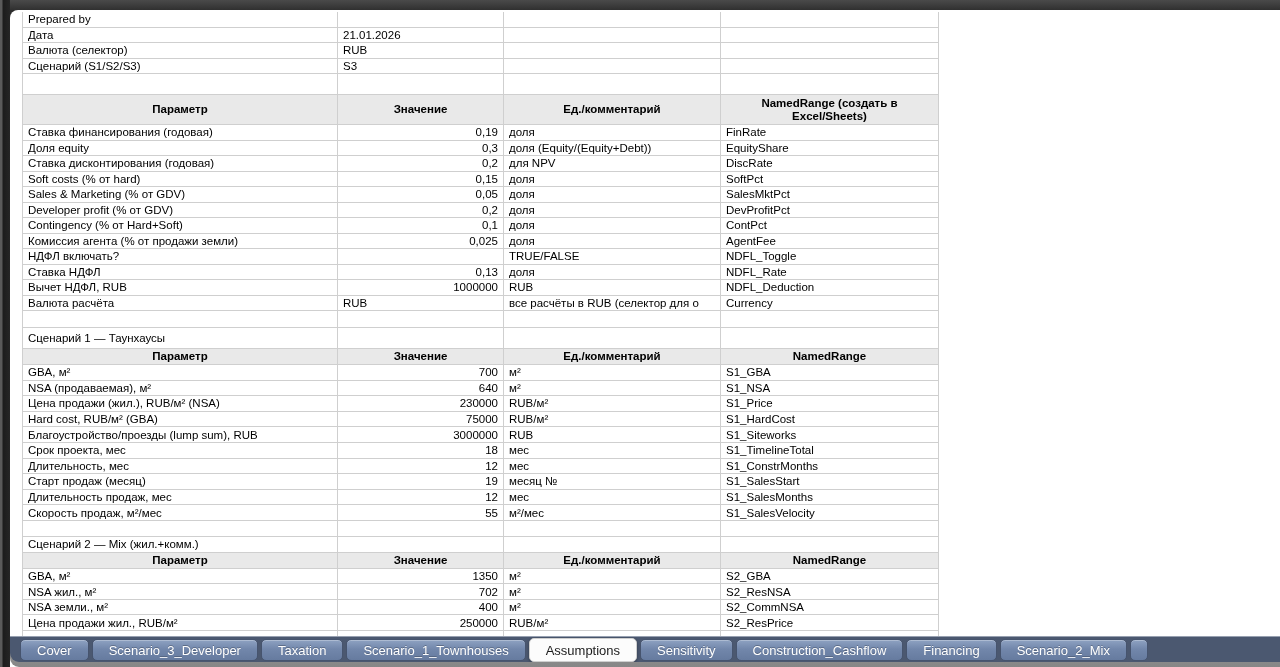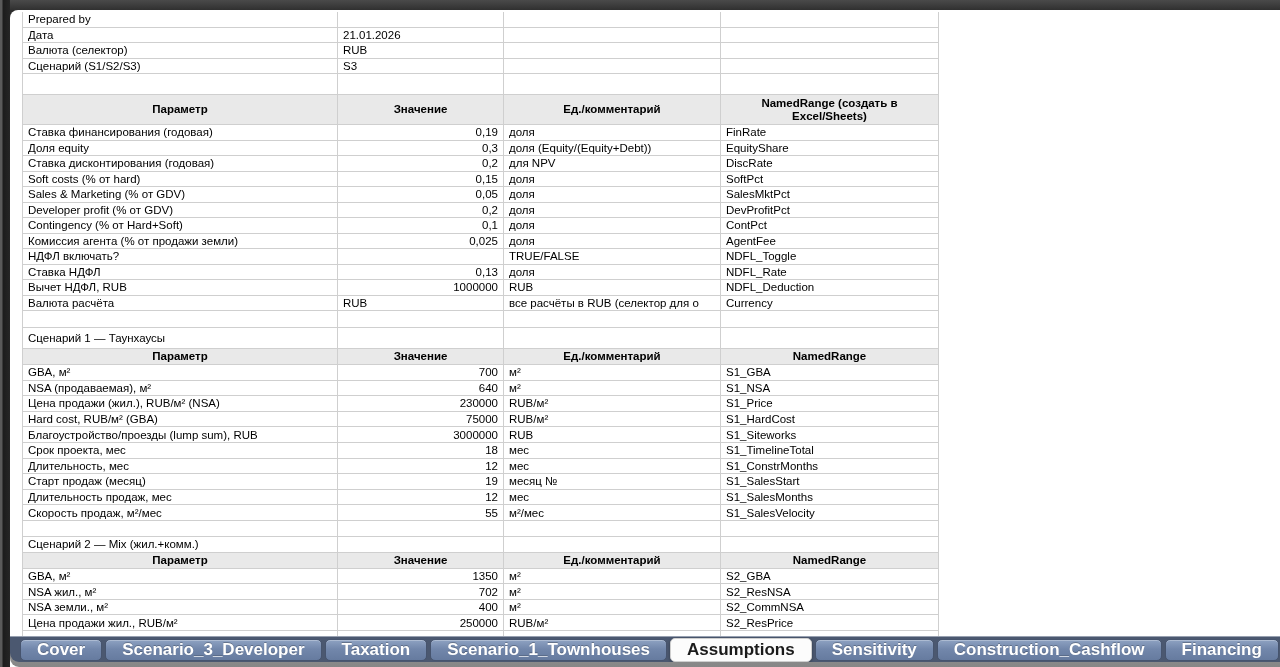--- a/index.html
+++ b/index.html
@@ -63,21 +63,21 @@
     overflow:hidden;
   }
   .tab {
     flex:0 0 auto;
     height:22px; padding:0 16px;
     display:flex; align-items:center; justify-content:center;
     border-radius:5px;
     background:linear-gradient(180deg,#8ea2c2 0%,#7287ab 45%,#667b9f 100%);
     border:1px solid #46546e;
     box-shadow:inset 0 1px 0 rgba(255,255,255,.28);
-    color:#ffffff; font-size:17px; font-weight:bold;
+    color:#ffffff; font-size:13px; font-weight:normal;
     text-shadow:0 -1px 0 rgba(0,0,0,.25);
     cursor:default;
   }
   .tab.active {
     background:var(--tab_active_bg,#fcfcfc);
     color:#1b1b1b; text-shadow:none;
     border:1px solid #cfcfcf;
     height:24px; margin-top:-1px;
     box-shadow:0 1px 3px rgba(0,0,0,.35);
   }

